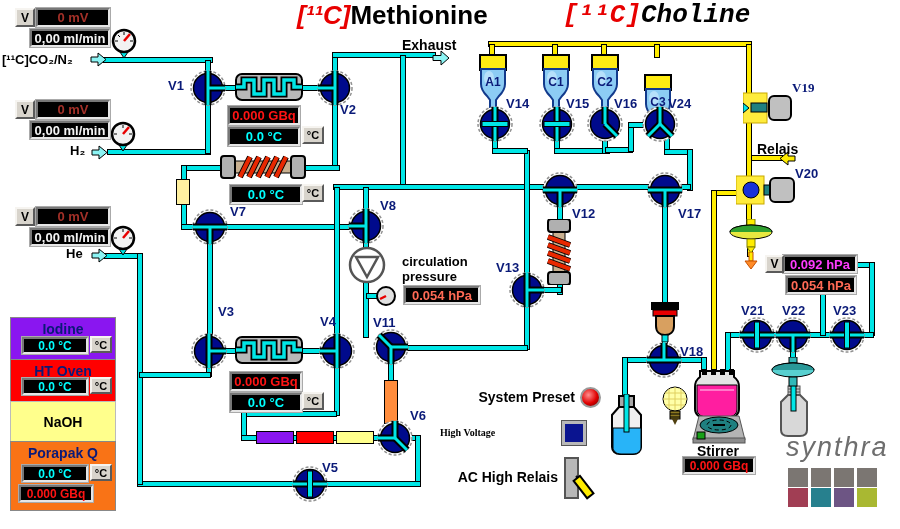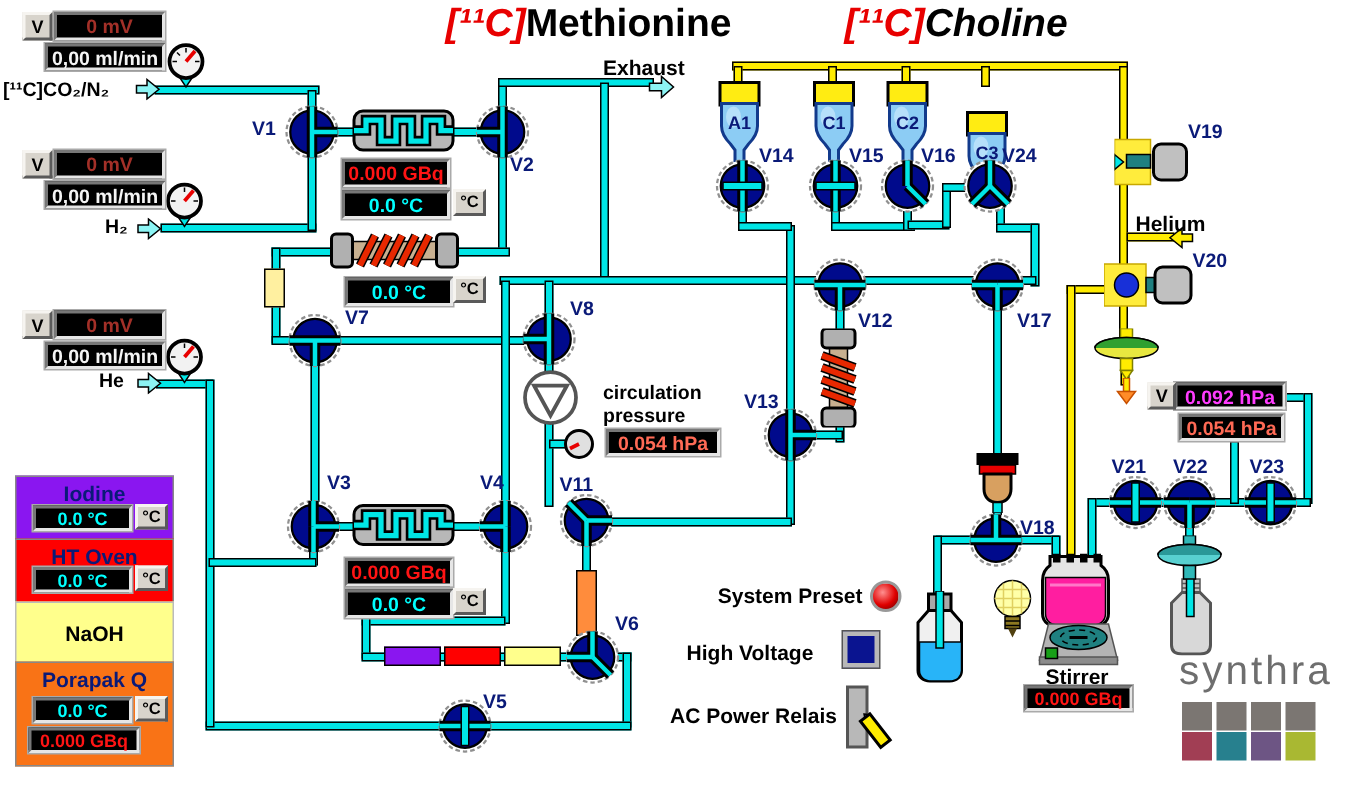--- a/index.html
+++ b/index.html
@@ -25,40 +25,40 @@
   .valve{position:absolute;z-index:35;width:40px;height:40px;}
   .z2{z-index:20;} .z3{z-index:25;}
   .logo{position:absolute;font:27px "Liberation Sans",sans-serif;color:#6e6e6e;letter-spacing:2px;z-index:40;}
 </style>
 </head>
 <body>
 
 <div id="stage">
 
   <div class="title" style="left:297px;"><span class="pfx">[¹¹C]</span><span>Methionine</span></div>
-  <div class="title" style="left:563px;font-style:italic;"><span class="pfx">[¹¹C]</span><span>Choline</span></div>
+  <div class="title" style="left:563px;font-style:italic;font-family:Liberation Mono, monospace;"><span class="pfx">[¹¹C]</span><span>Choline</span></div>
 
   <div class="b3d" style="left:15px;top:8px;width:16px;height:15px;">V</div>
   <div class="disp mv" style="left:36px;top:8px;width:70px;height:15px;">0 mV</div>
   <div class="disp wh" style="left:30px;top:29px;width:76px;height:14px;">0,00 ml/min</div>
   <div class="lbl" style="left:2px;top:52px;">[¹¹C]CO₂/N₂</div>
 
   <div class="b3d" style="left:15px;top:100px;width:16px;height:15px;">V</div>
   <div class="disp mv" style="left:36px;top:100px;width:70px;height:15px;">0 mV</div>
   <div class="disp wh" style="left:30px;top:121px;width:76px;height:14px;">0,00 ml/min</div>
   <div class="lbl" style="left:70px;top:143px;">H₂</div>
 
   <div class="b3d" style="left:15px;top:207px;width:16px;height:15px;">V</div>
   <div class="disp mv" style="left:36px;top:207px;width:70px;height:15px;">0 mV</div>
   <div class="disp wh" style="left:30px;top:228px;width:76px;height:14px;">0,00 ml/min</div>
   <div class="lbl" style="left:66px;top:246px;">He</div>
 
 
   <div class="lbl" style="left:402px;top:37px;font-size:14px;">Exhaust</div>
-  <div class="lbl" style="left:757px;top:141px;font-size:14px;">Helium</div>
+  <div class="lbl" style="left:757px;top:141px;font-size:14px;">Relais</div>
 
   <div class="disp" style="left:228px;top:106px;width:68px;height:15px;">0.000 GBq</div>
   <div class="disp cy" style="left:228px;top:127px;width:68px;height:15px;">0.0 °C</div>
   <div class="b3d" style="left:302px;top:126px;width:18px;height:14px;font-size:11px;">°C</div>
 
   <div class="disp cy" style="left:230px;top:185px;width:68px;height:15px;">0.0 °C</div>
   <div class="b3d" style="left:302px;top:184px;width:18px;height:14px;font-size:11px;">°C</div>
 
   <div class="disp" style="left:230px;top:372px;width:68px;height:15px;">0.000 GBq</div>
   <div class="disp cy" style="left:230px;top:393px;width:68px;height:15px;">0.0 °C</div>
@@ -93,32 +93,32 @@
   <div class="panel" style="left:10px;top:441px;width:104px;height:68px;background:#f97316;">
     <span class="pname">Porapak Q</span>
     </div>
   <div class="disp cy" style="left:22px;top:465px;width:62px;height:13px;font-size:12px;">0.0 °C</div>
   <div class="b3d" style="left:90px;top:464px;width:18px;height:13px;font-size:11px;">°C</div>
   <div class="disp" style="left:19px;top:485px;width:70px;height:13px;font-size:12px;">0.000 GBq</div>
 
   <div class="lbl" style="left:455px;top:389px;width:120px;text-align:right;font-size:14px;">System Preset</div>
   <div class="comp" style="left:580px;top:387px;width:17px;height:17px;border-radius:50%;z-index:40;
        background:radial-gradient(circle at 38% 35%, #ff9090, #e00000 55%, #600000);border:2px solid #999;"></div>
-  <div class="lbl" style="left:440px;top:427px;width:120px;text-align:center;font-size:14px;">High Voltage</div>
+  <div class="lbl" style="left:440px;top:427px;width:120px;text-align:left;font-size:10px;font-family:Liberation Serif, serif;">High Voltage</div>
   <div class="comp" style="left:562px;top:421px;width:18px;height:18px;background:#0a1490;border:3px solid #b8b8b8;outline:1px solid #555;z-index:40;"></div>
-  <div class="lbl" style="left:420px;top:469px;width:138px;text-align:right;font-size:14px;">AC Power Relais</div>
+  <div class="lbl" style="left:420px;top:469px;width:138px;text-align:right;font-size:14px;">AC High Relais</div>
   <div class="comp" style="left:562px;top:456px;z-index:40;">
     <svg width="36" height="46" viewBox="0 0 36 46">
       <rect x="3" y="2" width="13" height="40" fill="#b8b8b8" stroke="#555" stroke-width="2"></rect>
       <path d="M14,20 a6,6 0 0 1 6,7 l-4,2 z" fill="#2038c0" stroke="#000"></path>
       <rect x="12" y="22" width="8" height="22" fill="#ffec00" stroke="#000" stroke-width="2" transform="rotate(-38 16 24)"></rect>
     </svg>
   </div>
 
-  <div class="logo" style="left:786px;top:432px;">synthra</div>
+  <div class="logo" style="left:786px;top:432px;font-style:italic;">synthra</div>
   <div class="comp" style="left:788px;top:468px;z-index:40;">
     <svg width="92" height="40" viewBox="0 0 92 40">
       <rect x="0" y="0" width="20" height="19" fill="#7b7672"></rect>
         <rect x="0" y="20" width="20" height="19" fill="#a13e54"></rect>
       <rect x="23" y="0" width="20" height="19" fill="#7b7672"></rect>
         <rect x="23" y="20" width="20" height="19" fill="#27808e"></rect>
       <rect x="46" y="0" width="20" height="19" fill="#7b7672"></rect>
         <rect x="46" y="20" width="20" height="19" fill="#6d5584"></rect>
       <rect x="69" y="0" width="20" height="19" fill="#7b7672"></rect>
         <rect x="69" y="20" width="20" height="19" fill="#a9b832"></rect>
@@ -161,21 +161,21 @@
         <rect x="26" y="5" width="22" height="24" rx="5" fill="#c0c0c0" stroke="#000" stroke-width="2"></rect>
         <path d="M0,12 l6,5 -6,5 z" fill="#00e6e6" stroke="#000"></path>
       </svg></div>
   <div class="comp z3" style="left:736px;top:175px;">
     <svg width="60" height="30" viewBox="0 0 60 30">
         <rect x="0" y="1" width="28" height="28" fill="#ffec3c" stroke="#c8a800"></rect>
         <circle cx="15" cy="15" r="8" fill="#1830d8" stroke="#000"></circle>
         <rect x="28" y="10" width="6" height="10" fill="#1f8080" stroke="#000"></rect>
         <rect x="34" y="3" width="24" height="24" rx="5" fill="#c0c0c0" stroke="#000" stroke-width="2"></rect>
       </svg></div>
-  <div class="vlabel" style="left:792px;top:80px;">V19</div>
+  <div class="vlabel" style="left:792px;top:80px;font-family:Liberation Serif, serif;">V19</div>
   <div class="vlabel" style="left:795px;top:166px;">V20</div>
 
   <div class="comp z2" style="left:234px;top:72px;">
     <svg width="70" height="30" viewBox="0 0 70 30">
         <rect x="2" y="2" width="66" height="26" rx="6" fill="#b8b8b8" stroke="#000" stroke-width="2"></rect>
         <path d="M2,15 h8 v-7 h10 v14 h10 v-14 h10 v14 h10 v-14 h10 v7 h8" fill="none" stroke="#000" stroke-width="7"></path>
         <path d="M2,15 h8 v-7 h10 v14 h10 v-14 h10 v14 h10 v-14 h10 v7 h8" fill="none" stroke="#00e6e6" stroke-width="3.5"></path>
       </svg></div>
   <div class="comp z2" style="left:234px;top:335px;">
     <svg width="70" height="30" viewBox="0 0 70 30">
@@ -477,21 +477,21 @@
     <div class="valve" style="left: 189px; top: 331px;"><svg width="40" height="40" viewBox="-20 -20 40 40">
         <circle r="17" fill="#ffffff" stroke="#909090" stroke-width="1.5" stroke-dasharray="3 2"></circle>
         <circle r="14.5" fill="#000a8c" stroke="#000" stroke-width="1.5"></circle>
         <line x1="0" y1="0" x2="0" y2="-17" stroke="#000" stroke-width="7"></line>
         <line x1="0" y1="0" x2="17" y2="0" stroke="#000" stroke-width="7"></line>
         <line x1="0" y1="0" x2="0" y2="17" stroke="#000" stroke-width="7"></line>
         <line x1="0" y1="0" x2="0" y2="-17" stroke="#00e6e6" stroke-width="3"></line>
         <line x1="0" y1="0" x2="17" y2="0" stroke="#00e6e6" stroke-width="3"></line>
         <line x1="0" y1="0" x2="0" y2="17" stroke="#00e6e6" stroke-width="3"></line>
       </svg></div>
-    <span class="vlabel" style="left: 218px; top: 314px;">V3</span>
+    <span class="vlabel" style="left: 218px; top: 304px;">V3</span>
     <div class="valve" style="left: 317px; top: 331px;"><svg width="40" height="40" viewBox="-20 -20 40 40">
         <circle r="17" fill="#ffffff" stroke="#909090" stroke-width="1.5" stroke-dasharray="3 2"></circle>
         <circle r="14.5" fill="#000a8c" stroke="#000" stroke-width="1.5"></circle>
         <line x1="0" y1="0" x2="-17" y2="0" stroke="#000" stroke-width="7"></line>
         <line x1="0" y1="0" x2="0" y2="-17" stroke="#000" stroke-width="7"></line>
         <line x1="0" y1="0" x2="0" y2="17" stroke="#000" stroke-width="7"></line>
         <line x1="0" y1="0" x2="-17" y2="0" stroke="#00e6e6" stroke-width="3"></line>
         <line x1="0" y1="0" x2="0" y2="-17" stroke="#00e6e6" stroke-width="3"></line>
         <line x1="0" y1="0" x2="0" y2="17" stroke="#00e6e6" stroke-width="3"></line>
       </svg></div>

